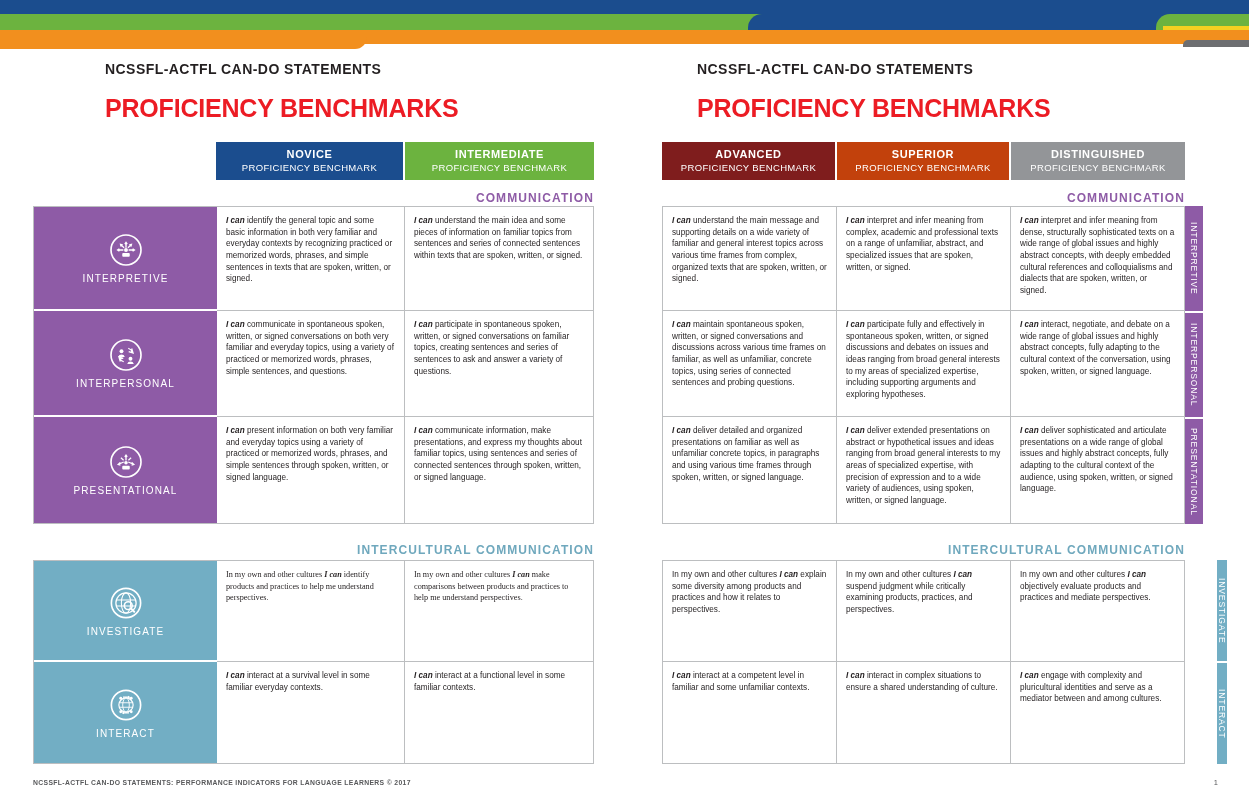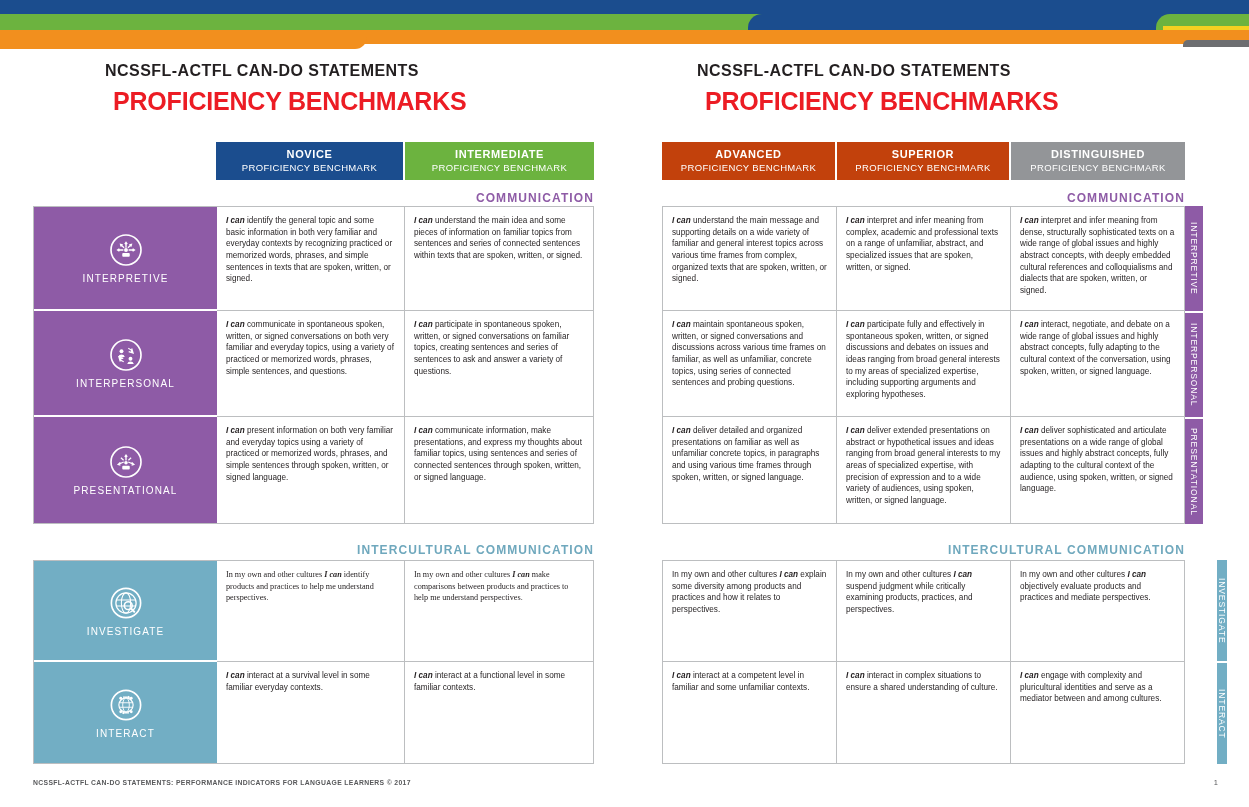--- a/index.html
+++ b/index.html
@@ -21,47 +21,47 @@
   .bar-orange { background:#f28f1e; }
   .bar-yellow { background:#f5d020; }
   .bar-gray   { background:#6d6e71; }
 
   
   .titles { position:absolute; top:62px; left:0; width:1249px; height:60px; }
   .title-block { position:absolute; }
   .title-block.left  { left:105px; }
   .title-block.right { left:697px; }
   .kicker {
-    font-size:16px; font-weight:bold; letter-spacing:.45px;
-    color:#231f20; margin:0 0 8px 0; line-height:1.1;
+    font-size:14px; font-weight:bold; letter-spacing:.45px;
+    color:#231f20; margin:0 0 18px 0; line-height:1.1;
   }
   .headline {
     font-size:25px; font-weight:bold; letter-spacing:-.2px;
-    color:#ec1c24; margin:8px; line-height:1.05;
+    color:#ec1c24; margin:0; line-height:1.05;
   }
 
   
   .panel { position:absolute; }
 
   .colheads { display:flex; }
   .colhead {
     color:#ffffff; text-align:center; padding:6px 4px 7px;
     border-right:2px solid #ffffff;
     display:flex; flex-direction:column; justify-content:center;
   }
   .colhead:last-child { border-right:none; }
   .colhead .ch-name {
     font-size:11px; font-weight:bold; letter-spacing:.6px; line-height:1.15;
   }
   .colhead .ch-sub {
     font-size:9.5px; letter-spacing:.35px; line-height:1.2; margin-top:1px;
   }
   .ch-novice        { background:#1b4d8e; }
   .ch-intermediate  { background:#6cb33f; }
-  .ch-advanced      { background:#c2410c; }
+  .ch-advanced      { background:#7f1d1d; }
   .ch-superior      { background:#c2410c; }
   .ch-distinguished { background:#939598; }
 
   .section-title {
     text-align:right; font-size:12px; font-weight:bold;
     letter-spacing:1.1px; padding:7px 0 6px;
   }
   .st-comm { color:#8e5ba6; }
   .st-icc  { color:#6fa8bd; }
   .rowstack { display:flex; flex-direction:column; }

